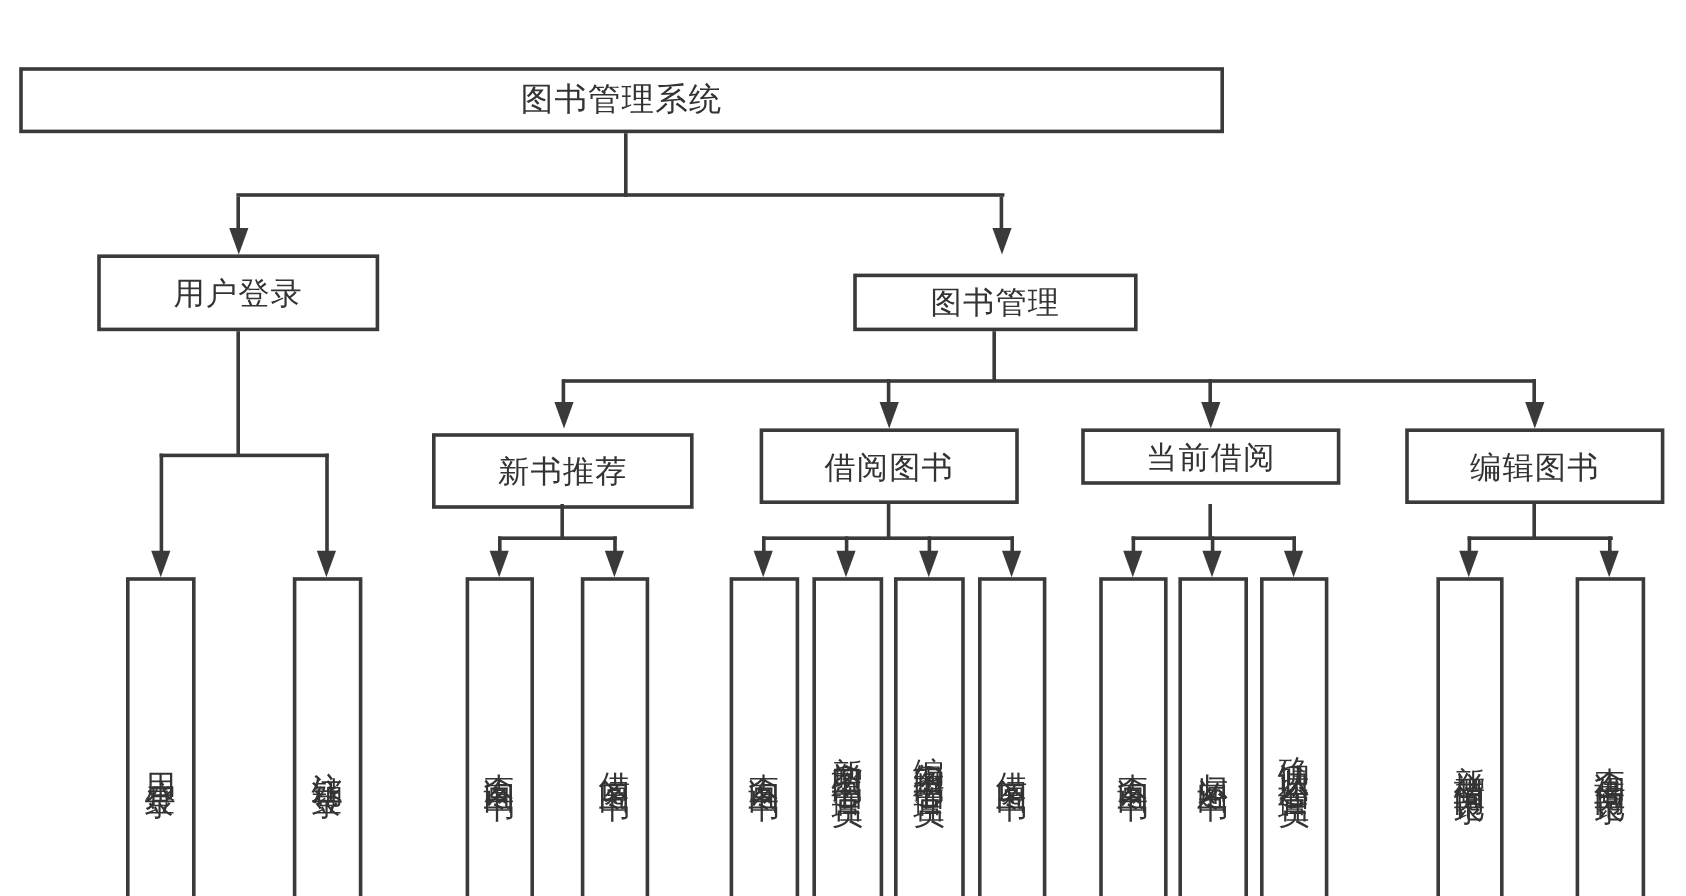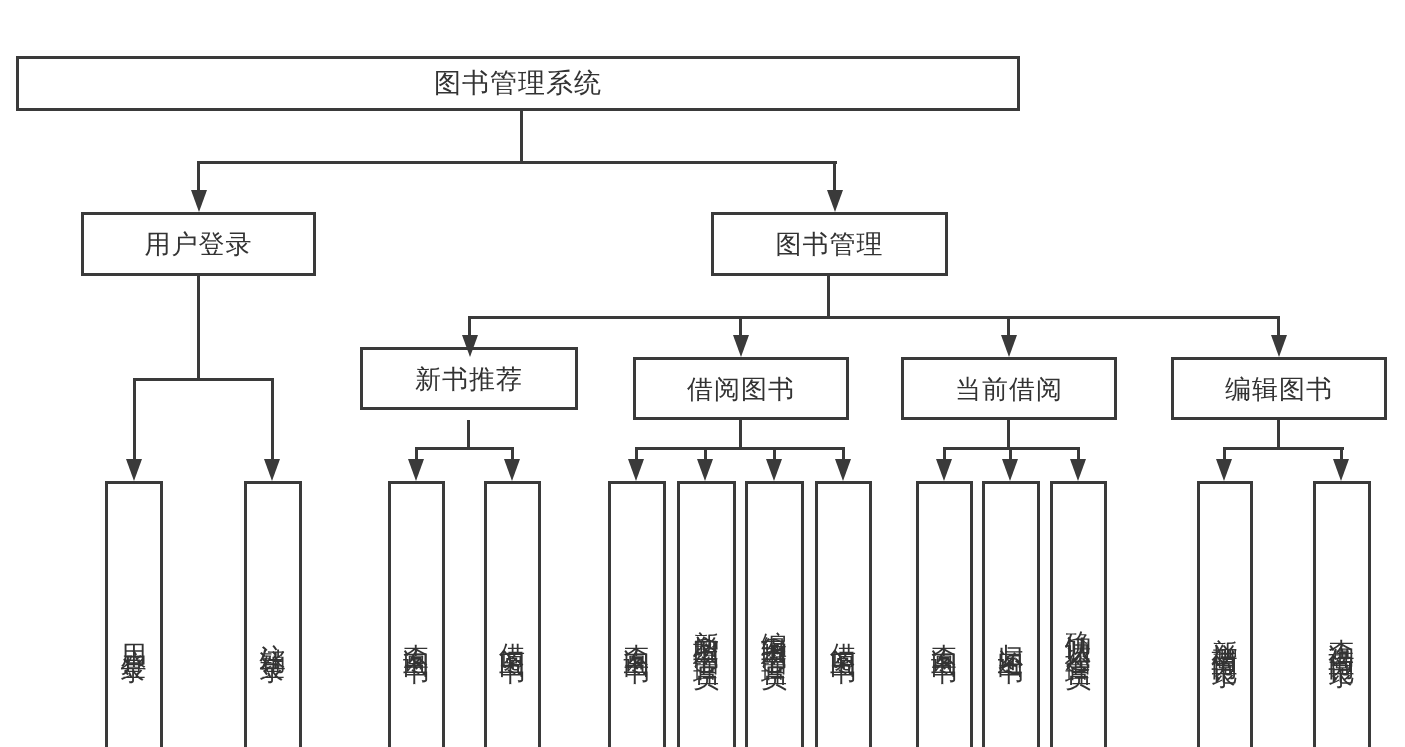--- a/index.html
+++ b/index.html
@@ -58,31 +58,31 @@
 
 <div class="canvas">
 
   <div class="box" style="left:16px;top:12px;width:1004px;height:55px">
     <span class="hlabel title-label">图书管理系统</span>
   </div>
 
   <div class="box" style="left:81px;top:168px;width:235px;height:64px">
     <span class="hlabel">用户登录</span>
   </div>
-  <div class="box" style="left:711px;top:168px;width:237px;height:64px">
+  <div class="box" style="left:711px;top:184px;width:237px;height:48px">
     <span class="hlabel">图书管理</span>
   </div>
 
-  <div class="box" style="left:360px;top:303px;width:218px;height:63px">
+  <div class="box" style="left:360px;top:317px;width:218px;height:63px">
     <span class="hlabel">新书推荐</span>
   </div>
   <div class="box" style="left:633px;top:313px;width:216px;height:63px">
     <span class="hlabel">借阅图书</span>
   </div>
-  <div class="box" style="left:901px;top:313px;width:216px;height:63px">
+  <div class="box" style="left:901px;top:313px;width:216px;height:47px">
     <span class="hlabel">当前借阅</span>
   </div>
   <div class="box" style="left:1171px;top:313px;width:216px;height:63px">
     <span class="hlabel">编辑图书</span>
   </div>
 
   <div class="box vbox" style="left:105px;top:437px;width:58px;height:303px">
     <span>用户登录</span>
   </div>
   <div class="box vbox" style="left:244px;top:437px;width:58px;height:303px">

